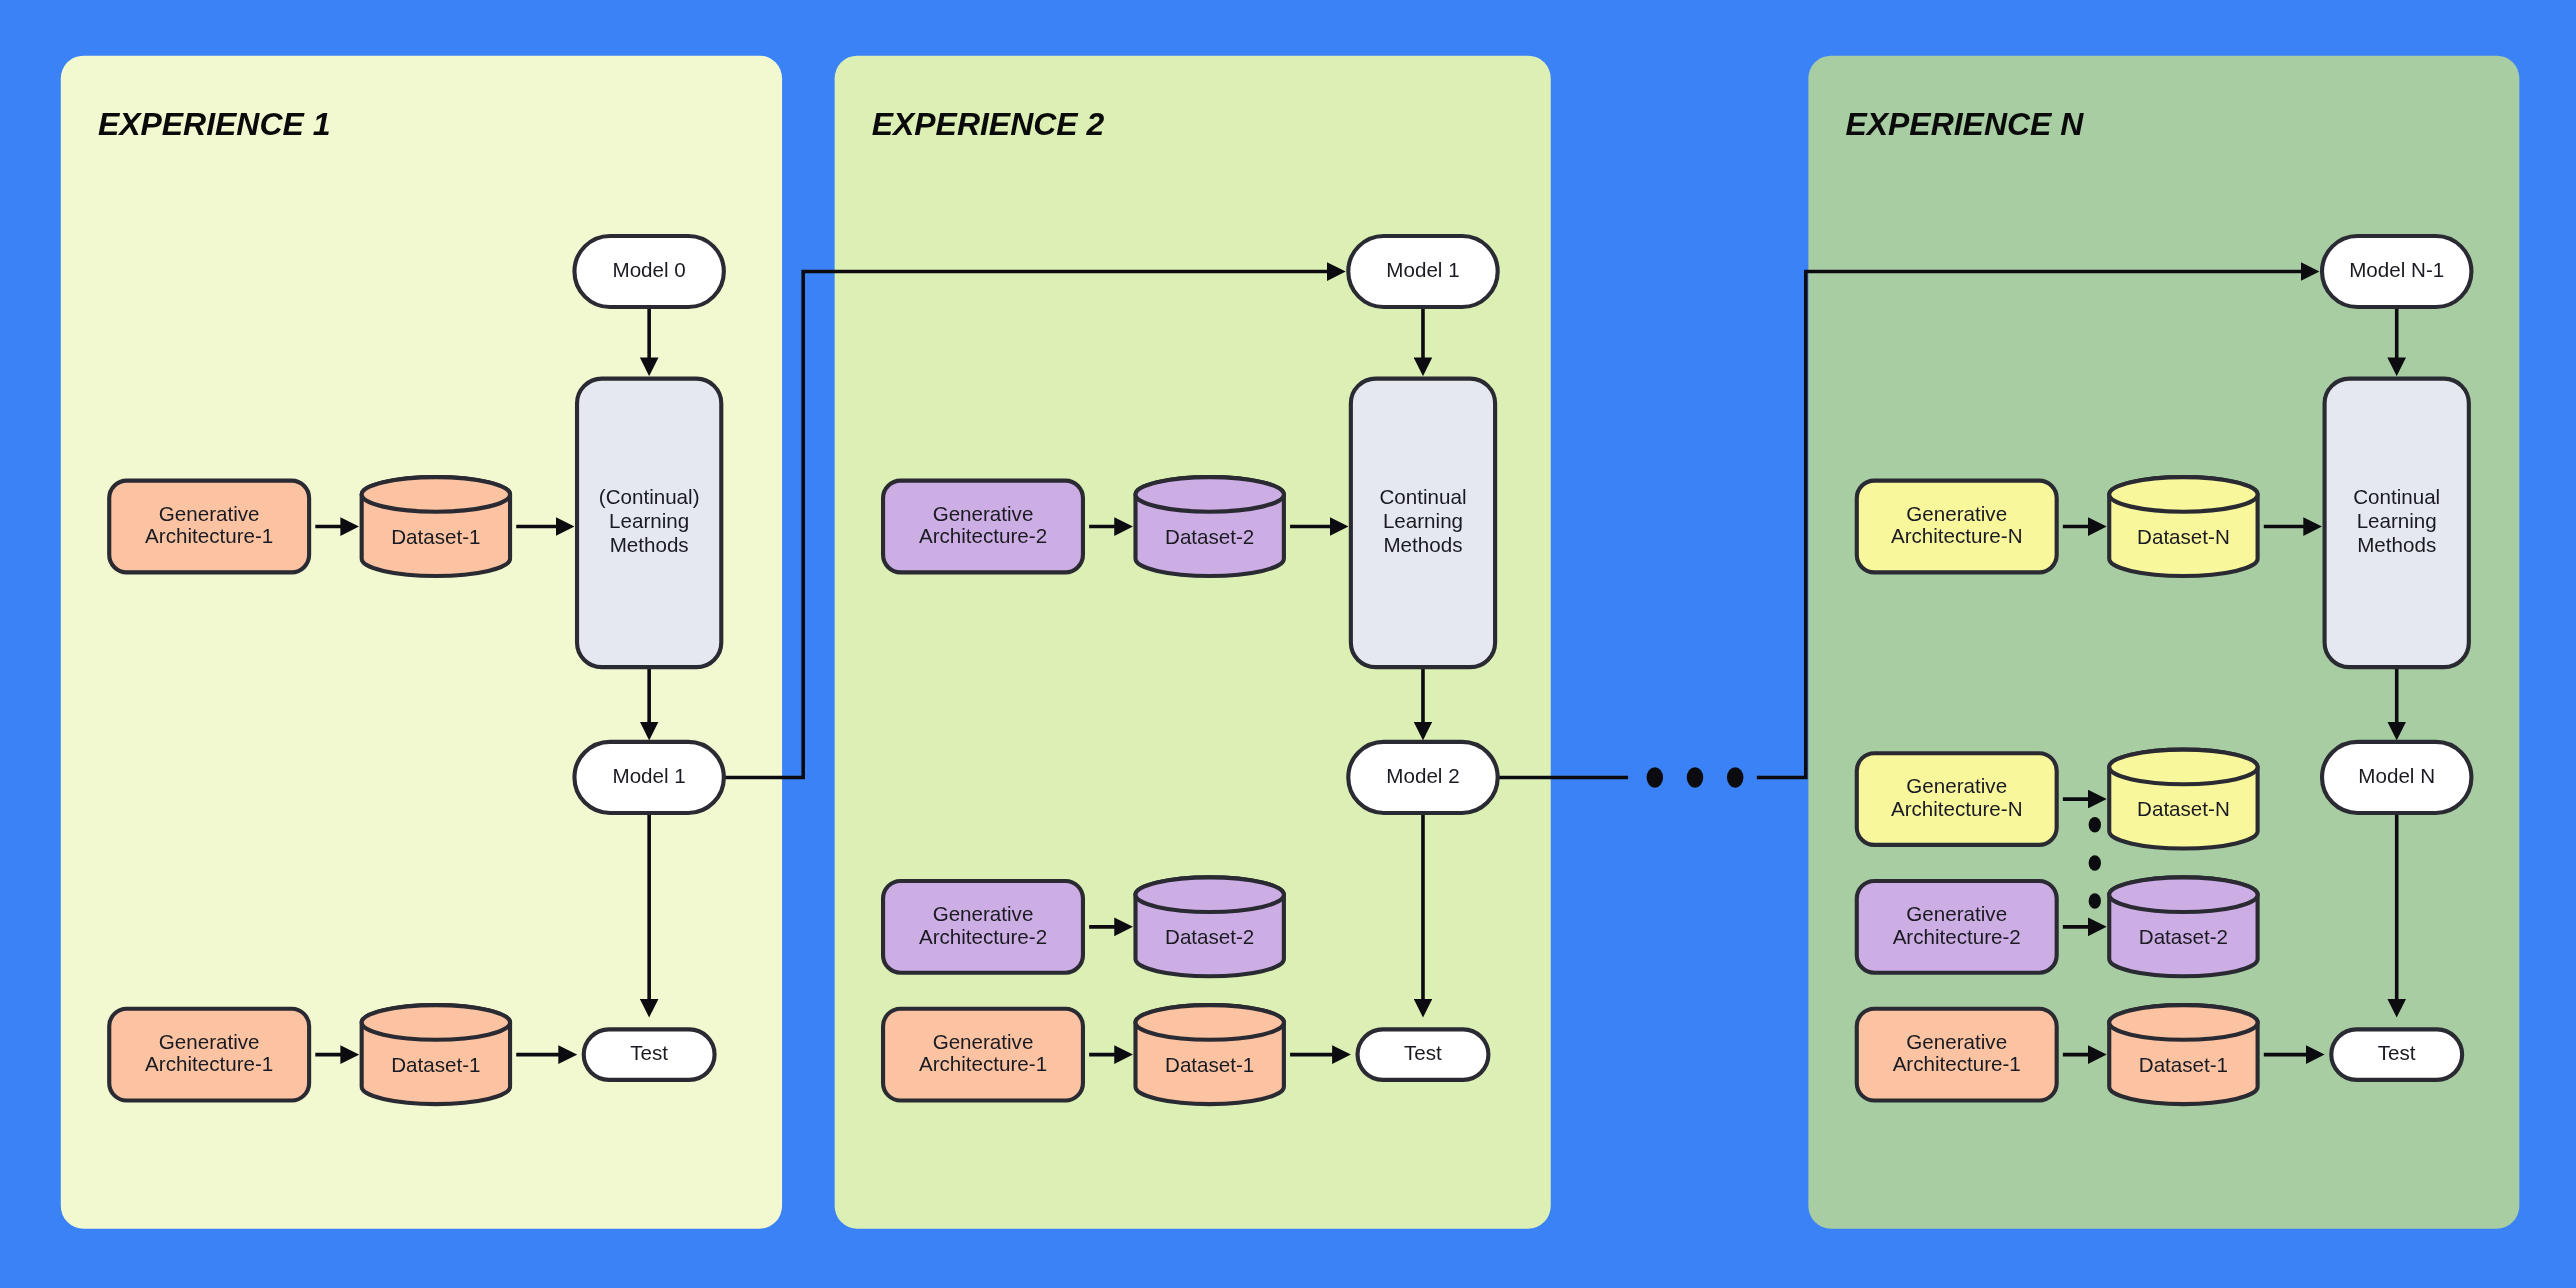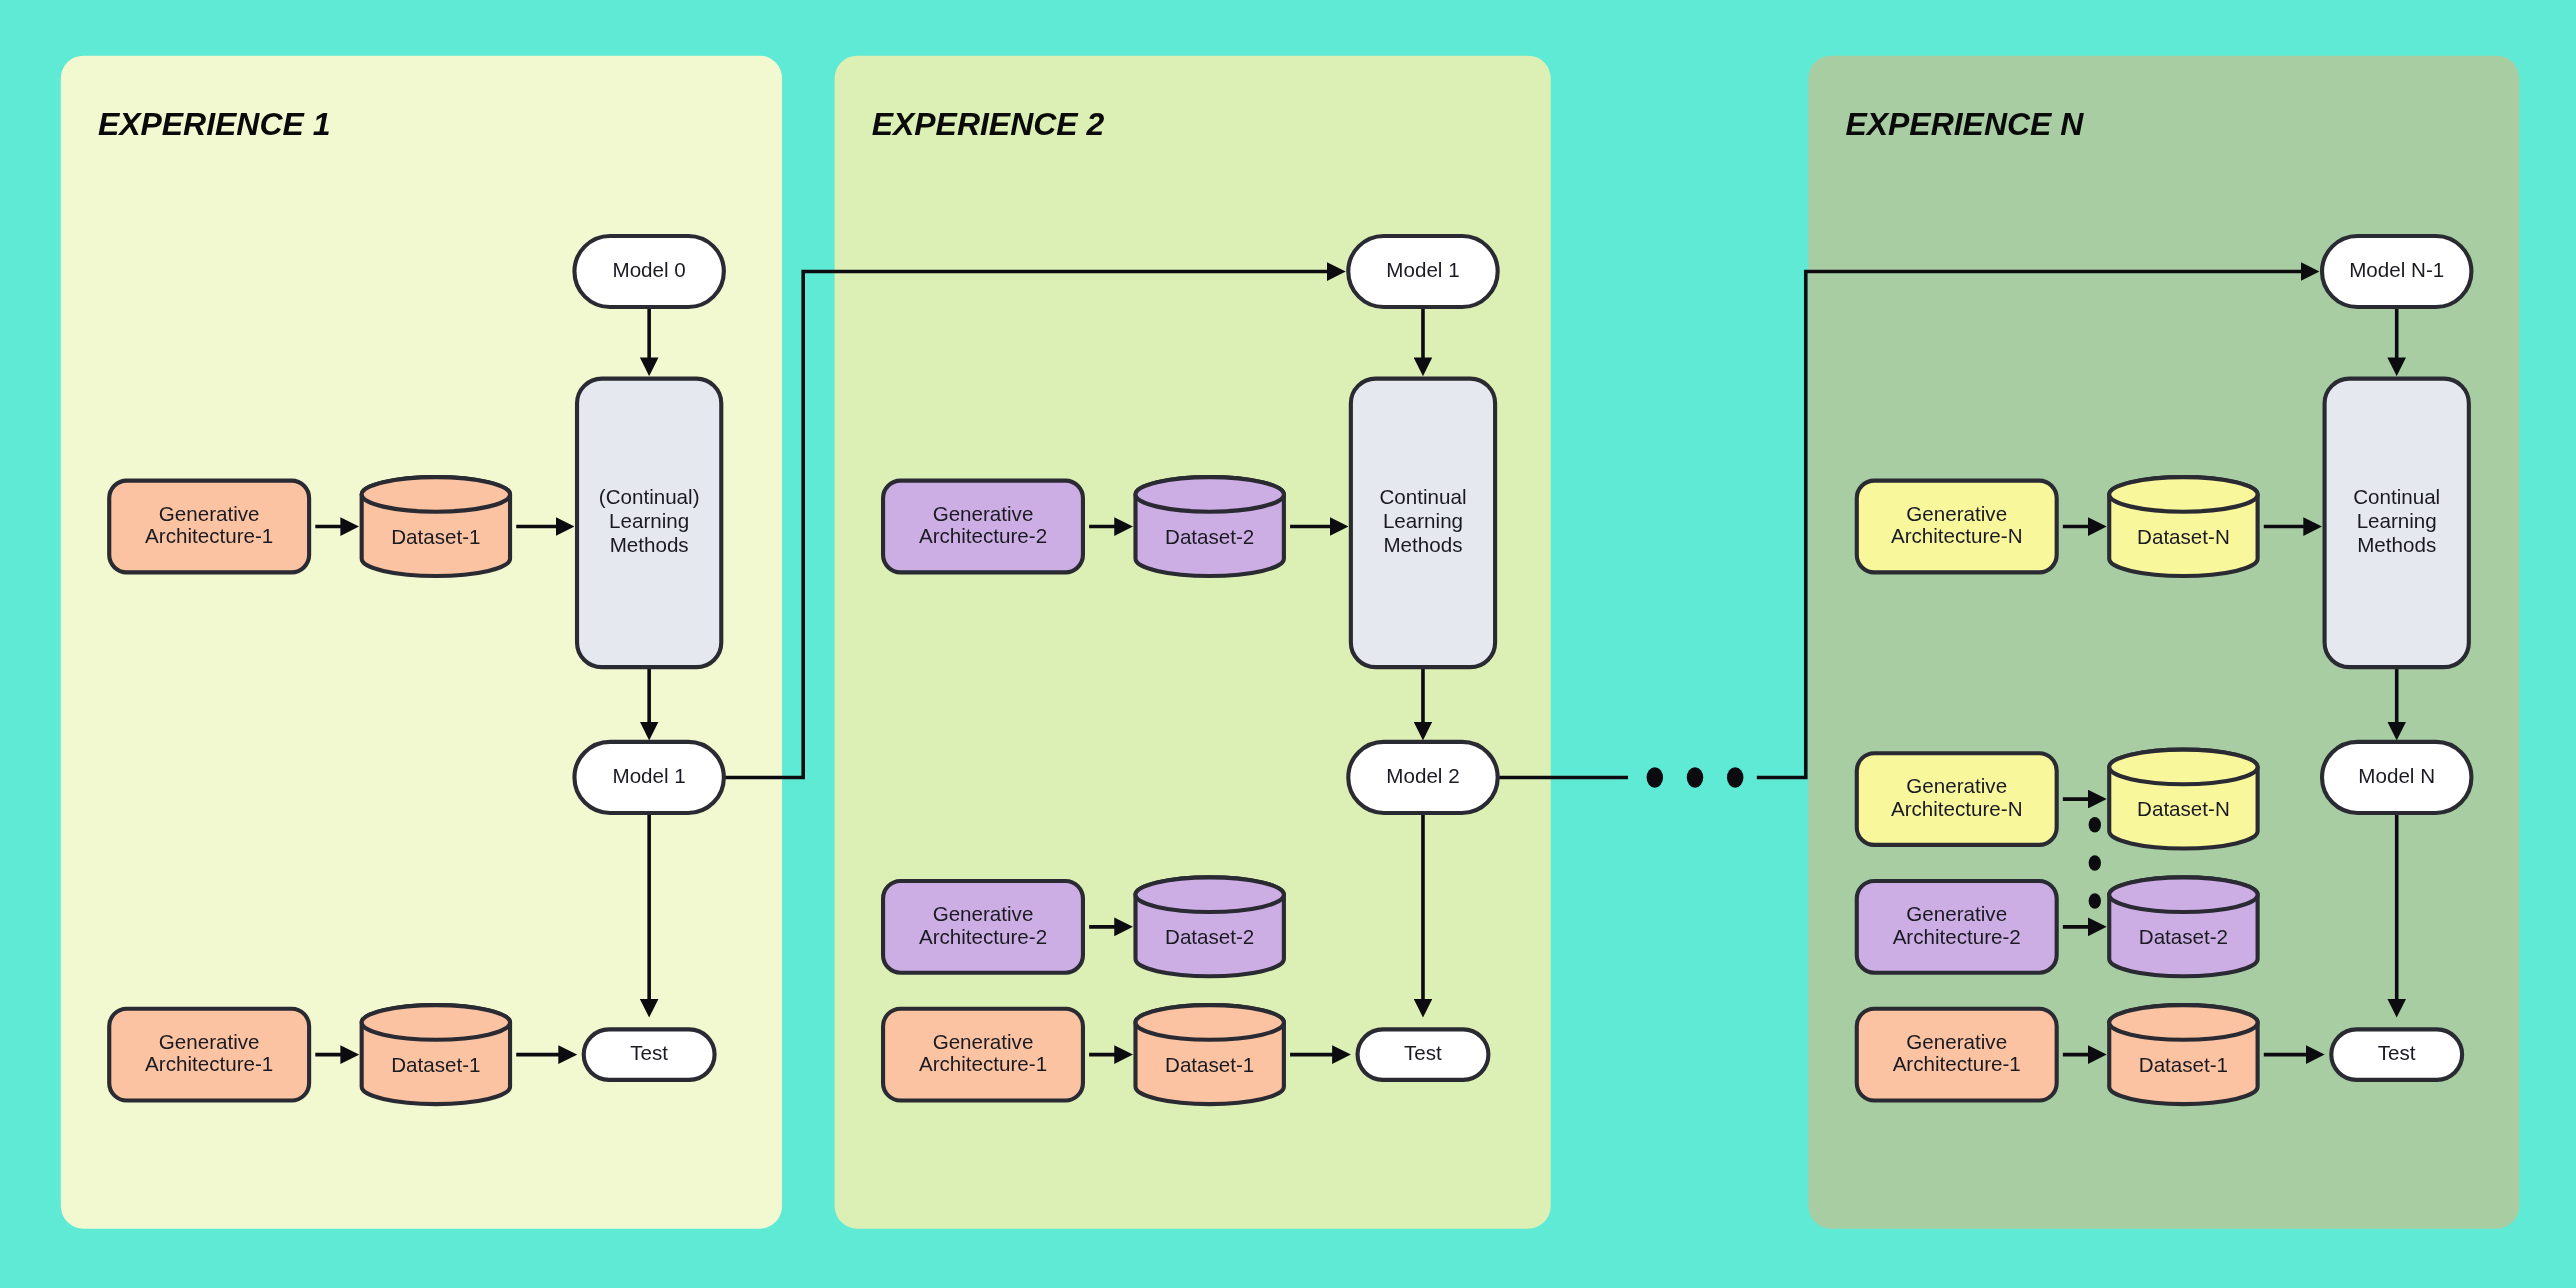--- a/index.html
+++ b/index.html
@@ -1,16 +1,16 @@
 <!DOCTYPE html>
 <html style="font-size:8.2px"><head>
 <meta charset="utf-8">
 <style>
   html,body{margin:0;padding:0;background:#ffffff;}
-  #root{position:relative;width:2576px;height:1288px;background:#5eead4;
+  #root{position:relative;width:2576px;height:1288px;background:#3b82f6;
         font-family:"Liberation Sans", sans-serif;}
   svg{display:block;}
   .nodetext{font-family:"Liberation Sans", sans-serif;font-size:40px;fill:#1a1a22;
             text-anchor:middle;dominant-baseline:middle;}
   .paneltitle{font-family:"Liberation Sans", sans-serif;font-size:62px;font-weight:bold;
               font-style:italic;fill:#0a0a0a;}
   .edge{stroke:#0c0c10;stroke-width:7;fill:none;}
   .shape{stroke:#2a2a33;stroke-width:8;}
 </style>
 </head>

